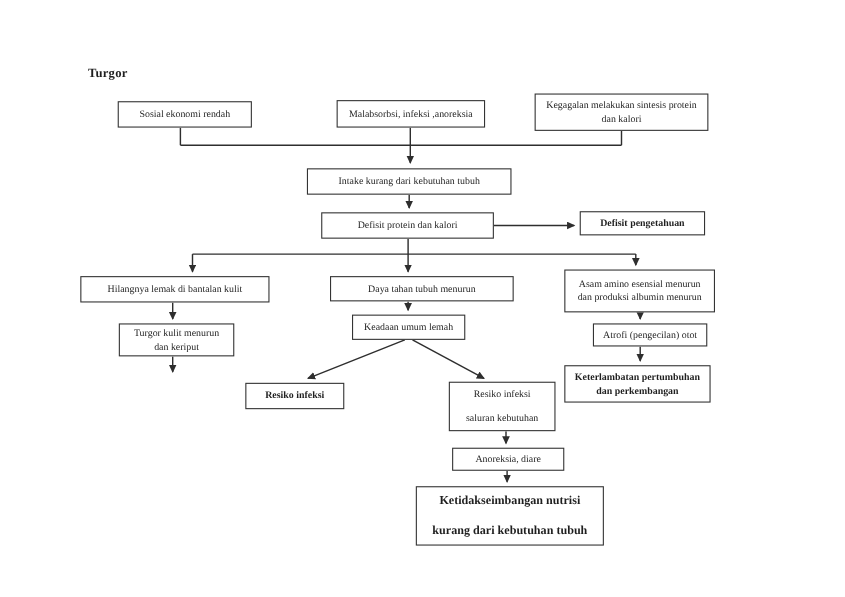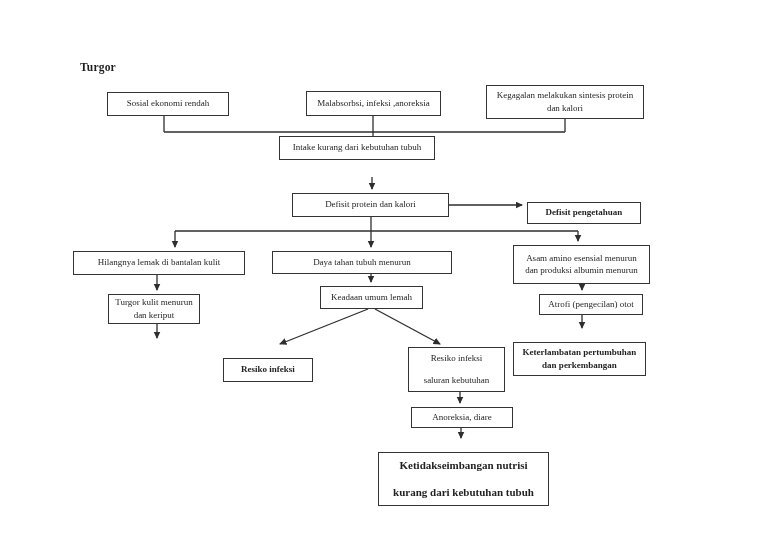--- a/index.html
+++ b/index.html
@@ -16,35 +16,35 @@
     font-size:11.5px;font-weight:bold;letter-spacing:.2px;
   }
   .node{
     position:absolute;box-sizing:border-box;
     border:1.4px solid #343434;background:#ffffff;
     display:flex;flex-direction:column;align-items:center;justify-content:center;
     text-align:center;font-size:9px;line-height:1.25;
     padding:1px 3px;row-gap:1px;
   }
   .node .ln{display:block;white-space:nowrap;}
-  .bold{font-weight:bold;margin-top:10px;}
+  .bold{font-weight:bold;}
   .big{font-size:11px;}
   .gap-wide{row-gap:11px;}
   .gap-big{row-gap:13px;}
   
   #n-sosial{left:107px;top:92px;width:122px;height:24px;text-align:right;}
   #n-malabsorbsi{left:306px;top:91px;width:135px;height:25px;}
   #n-kegagalan{left:486px;top:85px;width:158px;height:34px;}
-  #n-intake{left:279px;top:136px;width:156px;height:24px;}
+  #n-intake{left:279px;top:153px;width:186px;height:24px;}
   #n-defisit-protein{left:292px;top:193px;width:157px;height:24px;}
   #n-defisit-pengetahuan{left:527px;top:192px;width:114px;height:22px;}
   #n-hilang-lemak{left:73px;top:251px;width:172px;height:24px;}
-  #n-daya-tahan{left:272px;top:251px;width:180px;height:23px;}
+  #n-daya-tahan{left:300px;top:251px;width:167px;height:23px;}
   #n-asam-amino{left:513px;top:245px;width:137px;height:39px;}
-  #n-turgor{left:108px;top:294px;width:92px;height:30px;}
+  #n-turgor{left:108px;top:294px;width:105px;height:30px;}
   #n-keadaan{left:320px;top:286px;width:103px;height:23px;}
   #n-atrofi{left:539px;top:294px;width:104px;height:21px;}
   #n-kerusakan{left:106px;top:342px;width:98px;height:32px;}
   #n-resiko-infeksi{left:223px;top:348px;width:90px;height:24px;}
   #n-resiko-saluran{left:408px;top:347px;width:97px;height:45px;}
   #n-keterlambatan{left:513px;top:332px;width:133px;height:34px;}
   #n-anoreksia{left:411px;top:407px;width:102px;height:21px;}
   #n-ketidakseimbangan{left:378px;top:442px;width:171px;height:54px;align-items:center;}
   .connectors{
     position:absolute;left:0;top:0;width:768px;height:543px;

